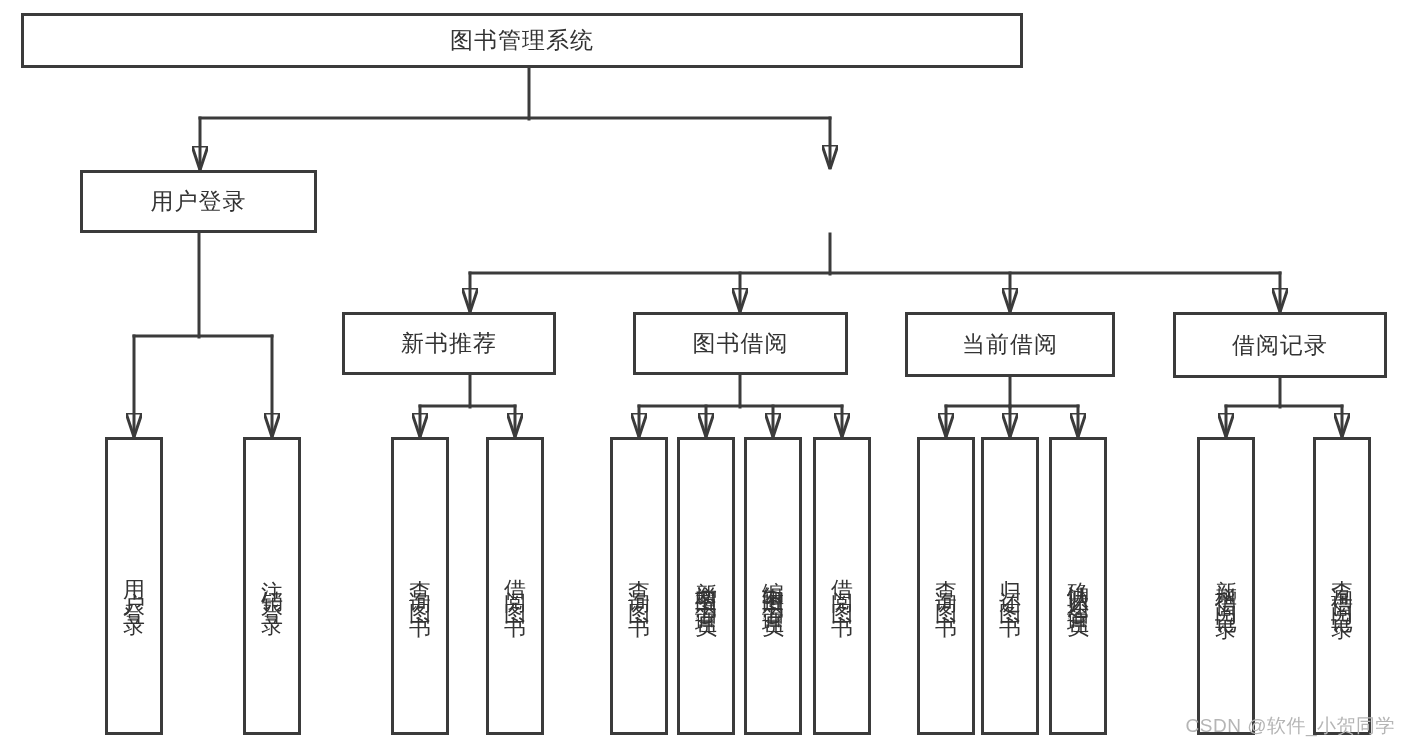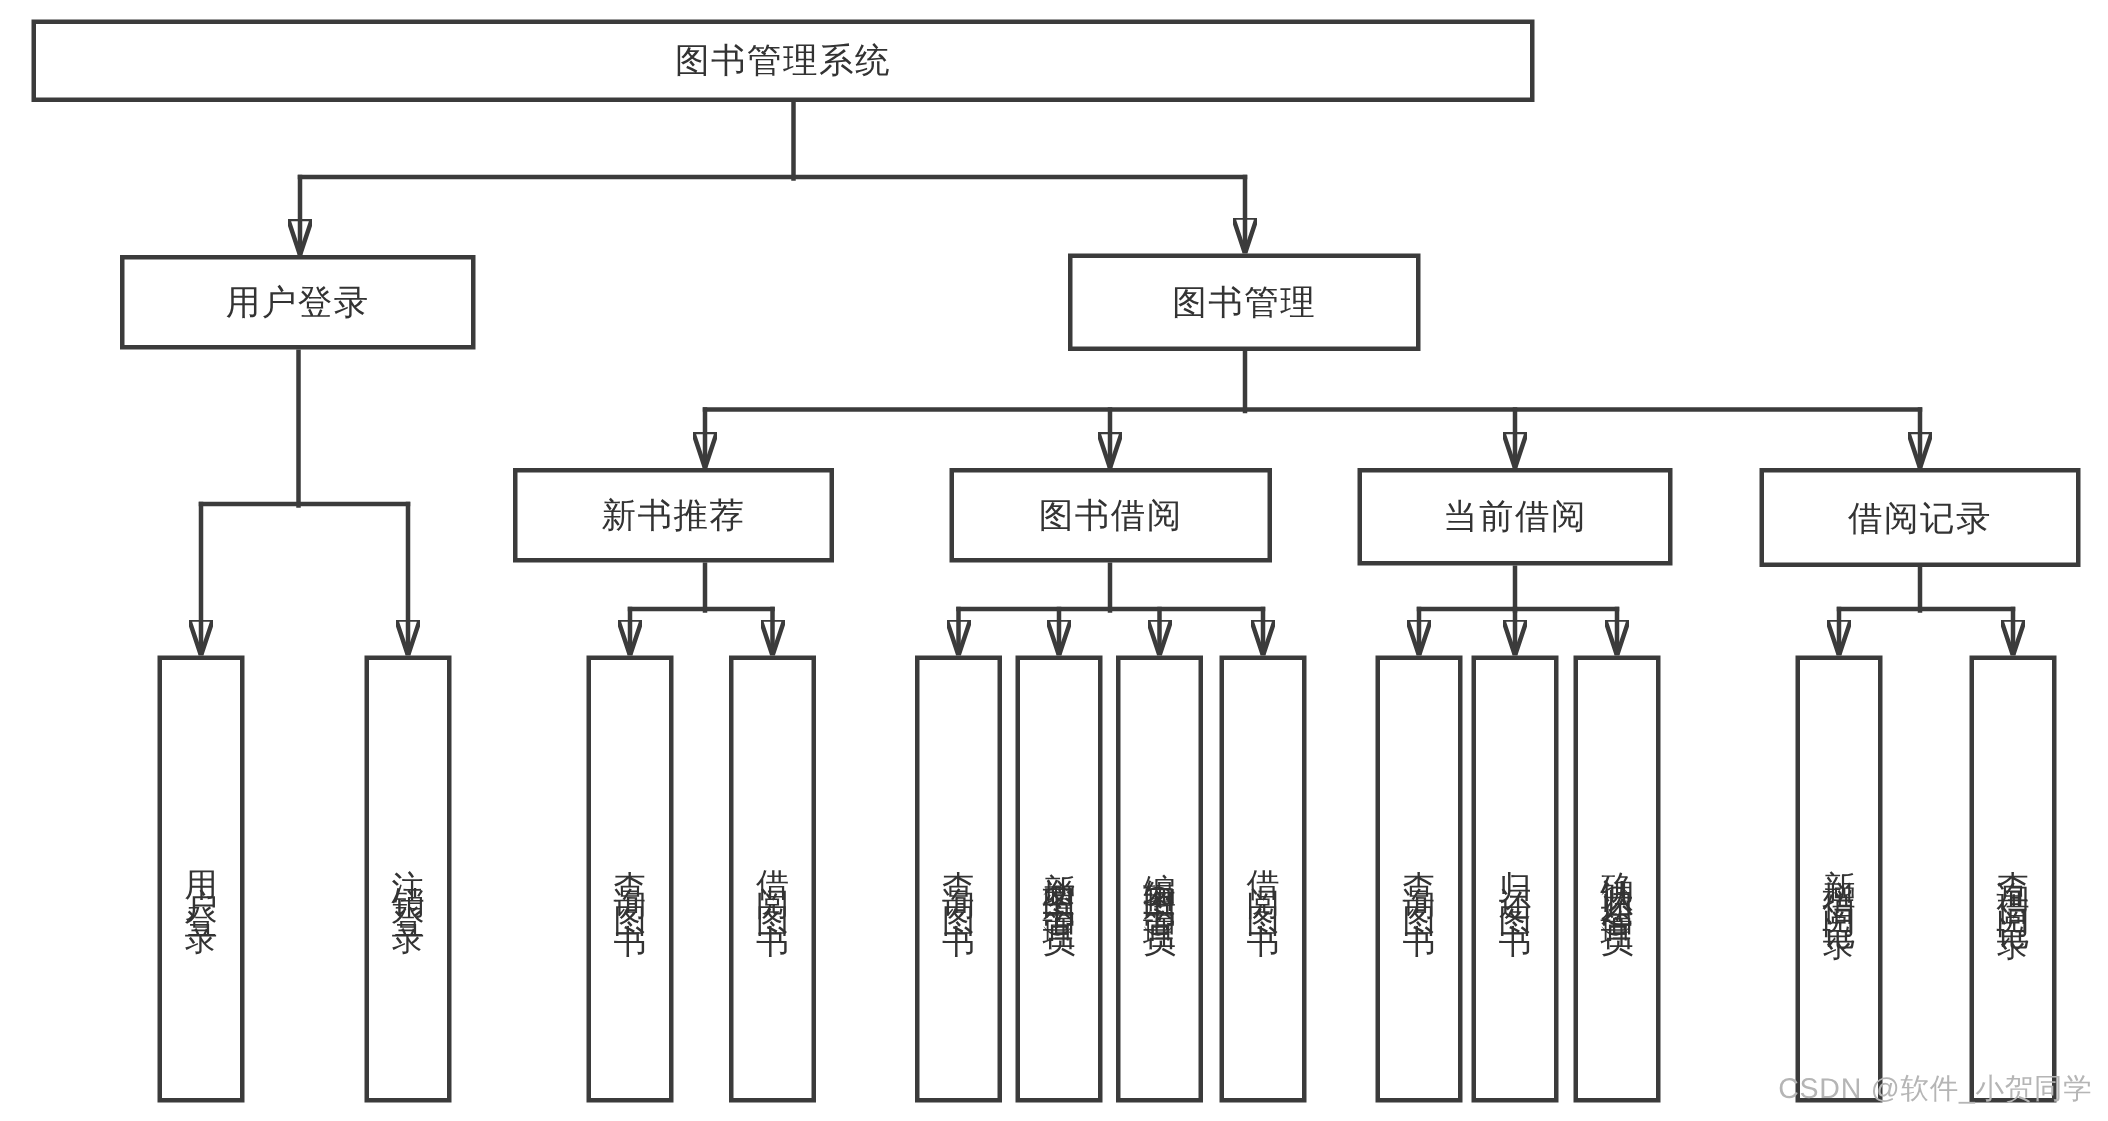--- a/index.html
+++ b/index.html
@@ -108,23 +108,20 @@
     <path d="M1342,406 V436" marker-end="url(#arrow)"></path>
   </svg>
 
   <div class="box" style="left:21px;top:13px;width:1002px;height:55px">
     <span class="lbl">图书管理系统</span>
   </div>
 
   <div class="box" style="left:80px;top:170px;width:237px;height:63px">
     <span class="lbl">用户登录</span>
   </div>
-  <div class="box" style="left:712px;top:169px;width:235px;height:65px">
-    <span class="lbl">图书管理</span>
-  </div>
 
   <div class="box" style="left:342px;top:312px;width:214px;height:63px">
     <span class="lbl">新书推荐</span>
   </div>
   <div class="box" style="left:633px;top:312px;width:215px;height:63px">
     <span class="lbl">图书借阅</span>
   </div>
   <div class="box" style="left:905px;top:312px;width:210px;height:65px">
     <span class="lbl">当前借阅</span>
   </div>

